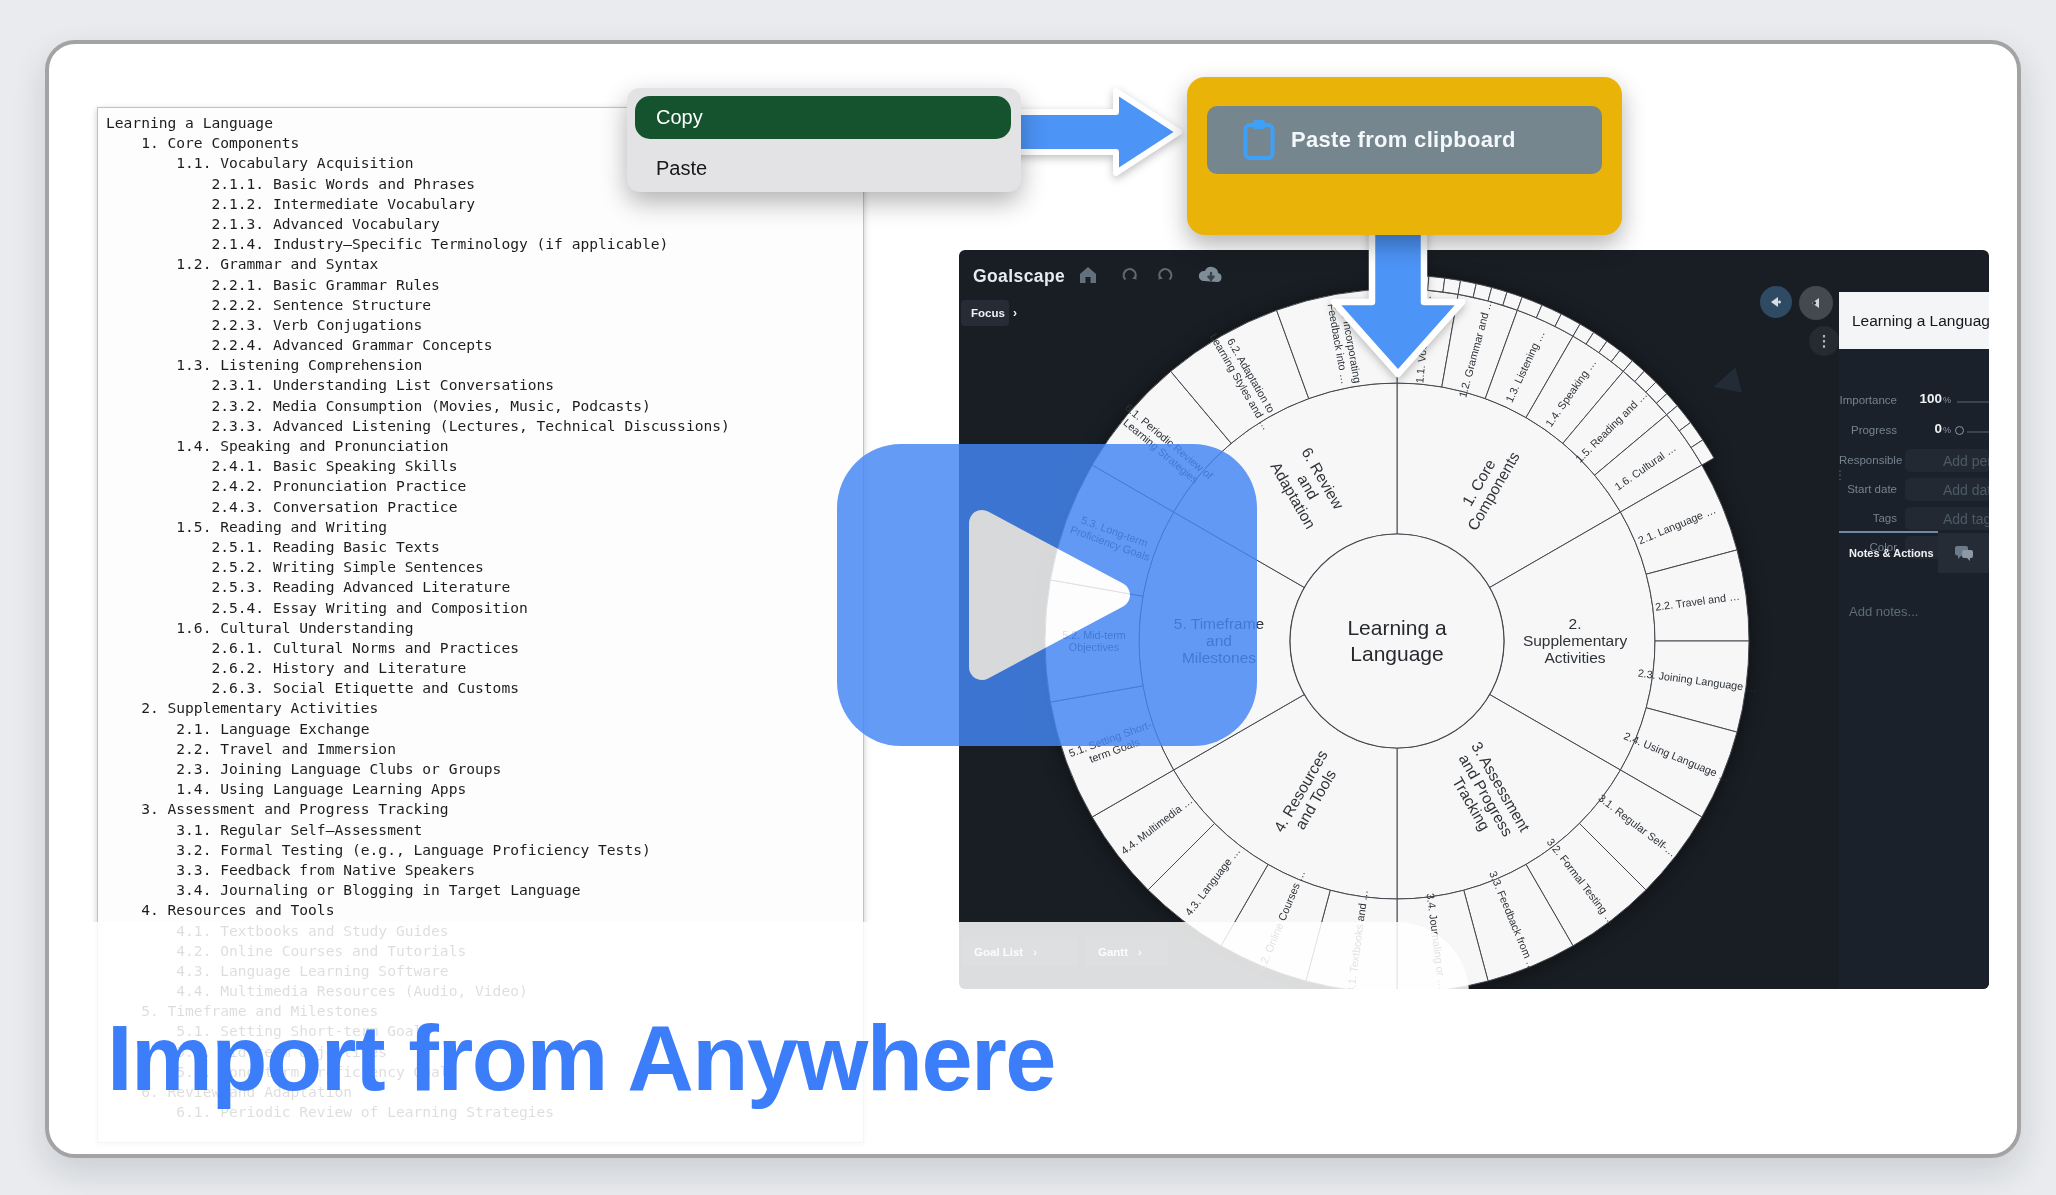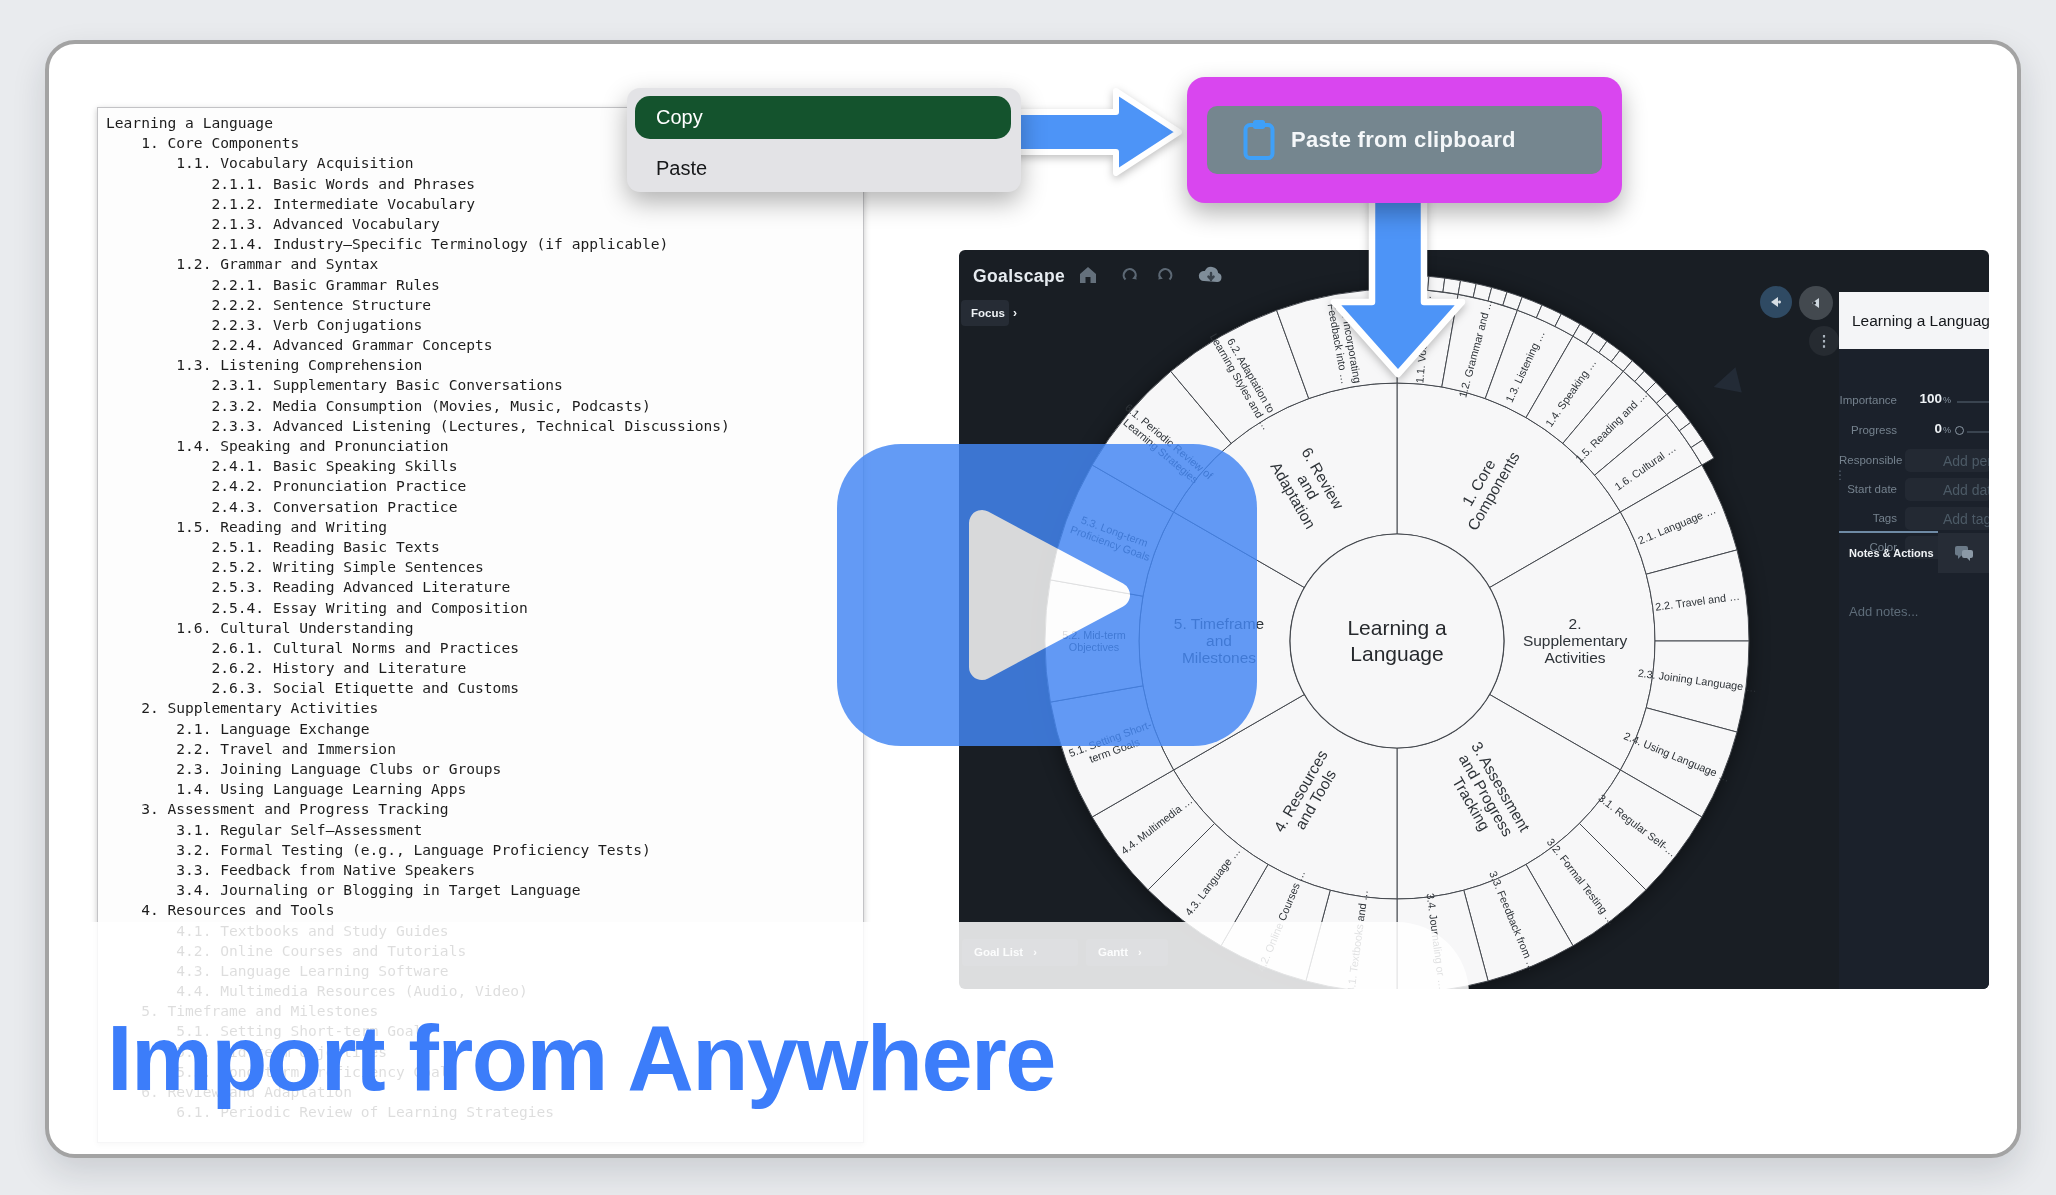--- a/index.html
+++ b/index.html
@@ -50,21 +50,21 @@
   .play{position:absolute;left:788px;top:400px;width:420px;height:302px;background:#4487f4;opacity:.83;
         border-radius:64px;z-index:2;display:flex;align-items:center;justify-content:center;}
   
   .menu{position:absolute;left:578px;top:44px;width:394px;height:104px;background:#e3e3e6;border-radius:13px;
         box-shadow:0 10px 26px rgba(0,0,0,.30);z-index:4;}
   .menu-copy{position:absolute;left:8px;top:8px;width:376px;height:43px;background:#14532d;border-radius:15px;
              color:#ffffff;font-size:20px;line-height:43px;padding-left:21px;box-sizing:border-box;}
   .menu-paste{position:absolute;left:29px;top:62px;height:36px;color:#17181a;font-size:20px;line-height:36px;}
   .arrow-svg{position:absolute;z-index:3;filter:drop-shadow(0 3px 4px rgba(0,0,0,.25));}
   
-  .clip-panel{position:absolute;left:1138px;top:33px;width:435px;height:126px;background:#d946ef;border-radius:18px;
+  .clip-panel{position:absolute;left:1138px;top:33px;width:435px;height:158px;background:#eab308;border-radius:18px;
               box-shadow:0 10px 24px rgba(0,0,0,.30);z-index:4;}
   .clip-btn{position:absolute;left:20px;top:29px;width:395px;height:68px;background:#75868f;border-radius:10px;
             display:flex;align-items:center;gap:16px;padding-left:36px;box-sizing:border-box;}
   .clip-btn span{color:#f4f7f9;font-size:22px;font-weight:700;letter-spacing:.3px;}
   
   .overlay{position:absolute;left:0;top:878px;width:1420px;height:232px;background:rgba(255,255,255,.85);
            border-radius:0 72px 0 30px;z-index:5;}
   .caption{position:absolute;left:58px;top:962px;z-index:6;color:#3c7dfa;font-size:92px;font-weight:700;
            letter-spacing:-1.5px;}
   text{font-family:"Liberation Sans",sans-serif;}
@@ -81,21 +81,21 @@
       <div class="doc-line">            2.1.1. Basic Words and Phrases</div>
       <div class="doc-line">            2.1.2. Intermediate Vocabulary</div>
       <div class="doc-line">            2.1.3. Advanced Vocabulary</div>
       <div class="doc-line">            2.1.4. Industry–Specific Terminology (if applicable)</div>
       <div class="doc-line">        1.2. Grammar and Syntax</div>
       <div class="doc-line">            2.2.1. Basic Grammar Rules</div>
       <div class="doc-line">            2.2.2. Sentence Structure</div>
       <div class="doc-line">            2.2.3. Verb Conjugations</div>
       <div class="doc-line">            2.2.4. Advanced Grammar Concepts</div>
       <div class="doc-line">        1.3. Listening Comprehension</div>
-      <div class="doc-line">            2.3.1. Supplementary Basic Conversations</div>
+      <div class="doc-line">            2.3.1. Understanding List Conversations</div>
       <div class="doc-line">            2.3.2. Media Consumption (Movies, Music, Podcasts)</div>
       <div class="doc-line">            2.3.3. Advanced Listening (Lectures, Technical Discussions)</div>
       <div class="doc-line">        1.4. Speaking and Pronunciation</div>
       <div class="doc-line">            2.4.1. Basic Speaking Skills</div>
       <div class="doc-line">            2.4.2. Pronunciation Practice</div>
       <div class="doc-line">            2.4.3. Conversation Practice</div>
       <div class="doc-line">        1.5. Reading and Writing</div>
       <div class="doc-line">            2.5.1. Reading Basic Texts</div>
       <div class="doc-line">            2.5.2. Writing Simple Sentences</div>
       <div class="doc-line">            2.5.3. Reading Advanced Literature</div>

